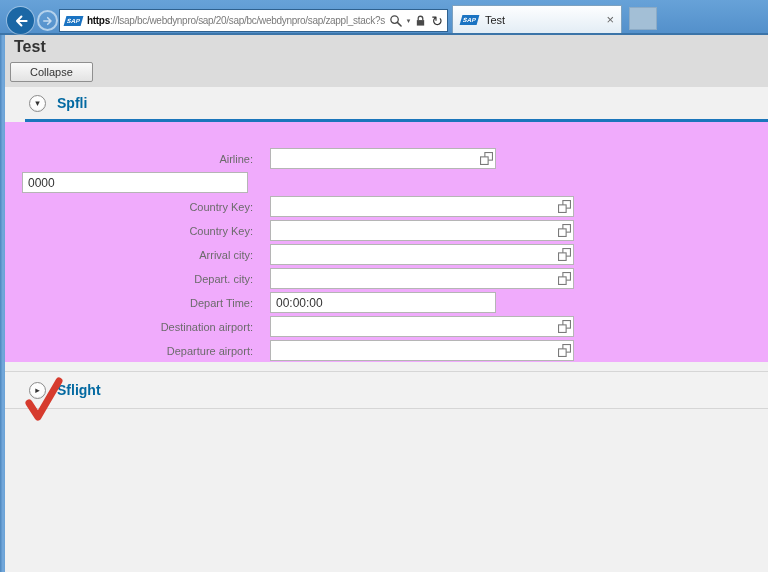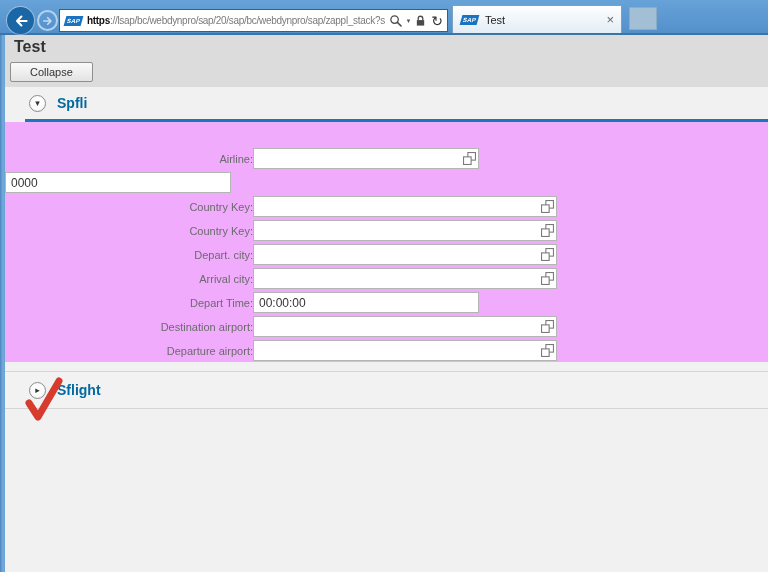--- a/index.html
+++ b/index.html
@@ -50,21 +50,21 @@
                box-shadow:inset 0 -1px 1px rgba(0,0,0,.06);}
   .chev{font-size:9px;color:#333;line-height:1;}
   .section-title{font-size:14px;font-weight:bold;color:#0369a1;margin-left:11px;}
   .accent-line{position:absolute;left:25px;top:119px;width:743px;height:3px;background:#1b76bb;}
   .divider-top{position:absolute;left:5px;top:371px;width:763px;height:1px;background:#d6d6d6;}
 
   .form-panel{position:absolute;left:5px;top:122px;width:763px;height:240px;background:#f0abfc;padding-left:32px;}
   .form{position:absolute;left:0;top:26px;width:763px;}
   .frow{display:flex;align-items:center;height:21px;margin-bottom:3px;}
   .flabel{width:248px;text-align:right;font-size:11px;color:#6b6b6b;flex:0 0 auto;}
-  .fwrap{position:relative;height:21px;flex:0 0 auto;}
+  .fwrap{position:relative;height:21px;margin-left:17px;flex:0 0 auto;}
   .fwrap.short{width:226px;}
   .fwrap.long{width:304px;}
   .fwrap input{width:100%;height:21px;border:1px solid #b5b5b5;background:#fff;color:#333;
                font-size:12px;padding:0 5px;outline:none;}
   .fwrap.has-help input{padding-right:19px;}
   .vhelp{position:absolute;right:3px;top:4px;width:13px;height:13px;cursor:pointer;}
 
   .gap-band{position:absolute;left:5px;top:362px;width:763px;height:9px;background:#f1f1f1;}
   .bottom-area{position:absolute;left:5px;top:410px;width:763px;height:162px;background:#f1f1f1;}
 
@@ -164,32 +164,32 @@
         <span class="fwrap long has-help">
           <input value="" style="">
           <svg class="vhelp" viewBox="0 0 12 12">
             <rect x="4.5" y="0.5" width="7" height="7" fill="none" stroke="#7a7a7a"></rect>
             <rect x="0.5" y="4.5" width="7" height="7" fill="#ffffff" stroke="#7a7a7a"></rect>
           </svg>
         </span>
       </div>
 
       <div class="frow">
+        <span class="flabel">Arrival city:</span>
+        <span class="fwrap long has-help">
+          <input value="" style="">
+          <svg class="vhelp" viewBox="0 0 12 12">
+            <rect x="4.5" y="0.5" width="7" height="7" fill="none" stroke="#7a7a7a"></rect>
+            <rect x="0.5" y="4.5" width="7" height="7" fill="#ffffff" stroke="#7a7a7a"></rect>
+          </svg>
+        </span>
+      </div>
+
+      <div class="frow">
         <span class="flabel">Depart. city:</span>
-        <span class="fwrap long has-help">
-          <input value="" style="">
-          <svg class="vhelp" viewBox="0 0 12 12">
-            <rect x="4.5" y="0.5" width="7" height="7" fill="none" stroke="#7a7a7a"></rect>
-            <rect x="0.5" y="4.5" width="7" height="7" fill="#ffffff" stroke="#7a7a7a"></rect>
-          </svg>
-        </span>
-      </div>
-
-      <div class="frow">
-        <span class="flabel">Arrival city:</span>
         <span class="fwrap long has-help">
           <input value="" style="">
           <svg class="vhelp" viewBox="0 0 12 12">
             <rect x="4.5" y="0.5" width="7" height="7" fill="none" stroke="#7a7a7a"></rect>
             <rect x="0.5" y="4.5" width="7" height="7" fill="#ffffff" stroke="#7a7a7a"></rect>
           </svg>
         </span>
       </div>
 
       <div class="frow">

